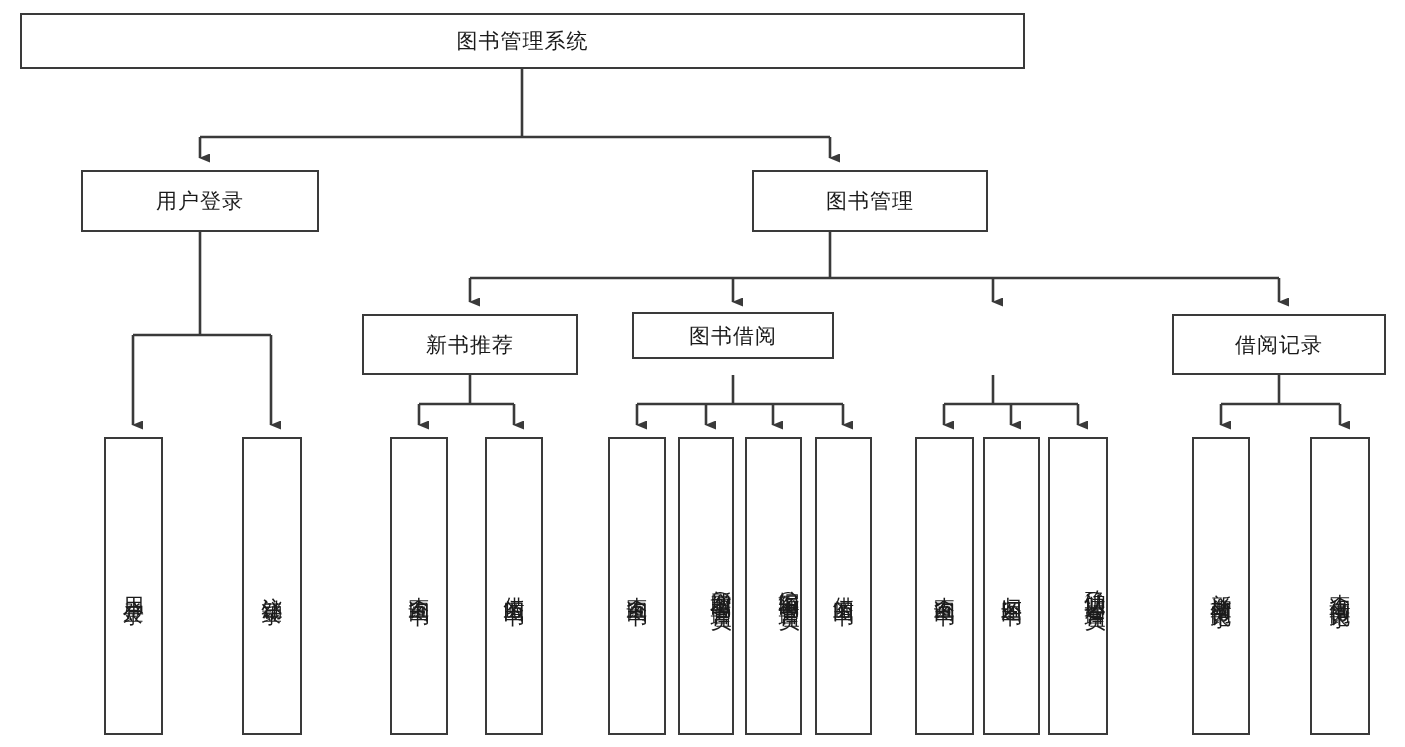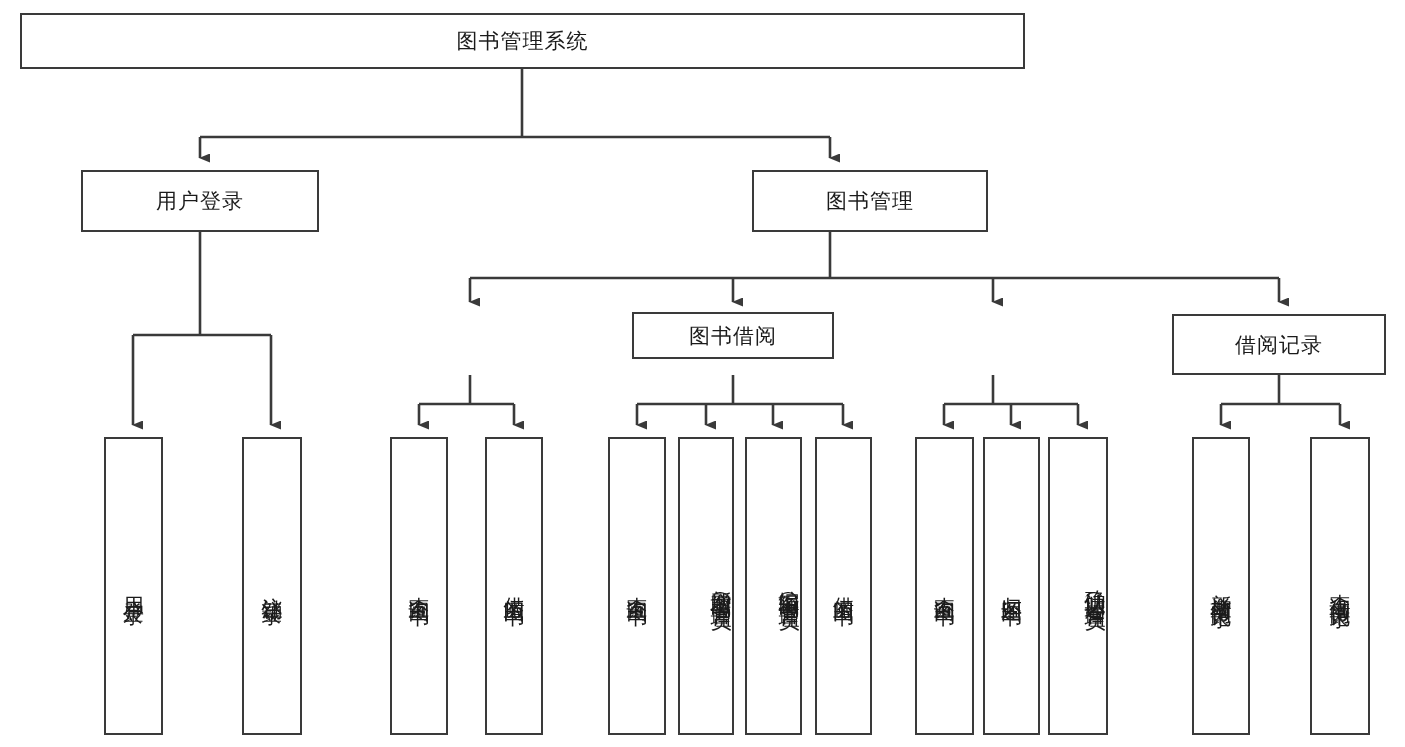--- a/index.html
+++ b/index.html
@@ -68,20 +68,21 @@
       <path d="M1221,404 L1221,425" marker-end="url(#arrow)"></path>
       <path d="M1340,404 L1340,425" marker-end="url(#arrow)"></path>
     </g>
   </svg>
 
   <div class="node h" style="left: 20px; top: 13px; width: 1005px; height: 56px;">图书管理系统</div>
 
   <div class="node h" style="left: 81px; top: 170px; width: 238px; height: 62px;">用户登录</div>
   <div class="node h" style="left: 712px; top: 170px; width: 236px; height: 62px; margin-left: 40px;">图书管理</div>
 
+  <div class="node h" style="left: 362px; top: 314px; width: 216px; height: 61px;">新书推荐</div>
   <div class="node h" style="left: 632px; top: 312px; width: 202px; height: 47px; font-family: Liberation Mono, monospace;">图书借阅</div>
   <div class="node h" style="left: 1172px; top: 314px; width: 214px; height: 61px;">借阅记录</div>
 
   <div class="node leaf" style="left: 104px; top: 437px; width: 59px; height: 298px;">用户登录</div>
   <div class="node leaf" style="left: 242px; top: 437px; width: 60px; height: 298px;">注销登录</div>
   <div class="node leaf" style="left: 390px; top: 437px; width: 58px; height: 298px;">查询图书</div>
   <div class="node leaf" style="left: 485px; top: 437px; width: 58px; height: 298px;">借阅图书</div>
   <div class="node leaf" style="left: 608px; top: 437px; width: 58px; height: 298px;">查询图书</div>
   <div class="node leaf toppin" style="left: 678px; top: 437px; width: 56px; height: 298px;">新增图书（管理员）</div>
   <div class="node leaf toppin" style="left: 745px; top: 437px; width: 57px; height: 298px;">编辑图书（管理员）</div>

